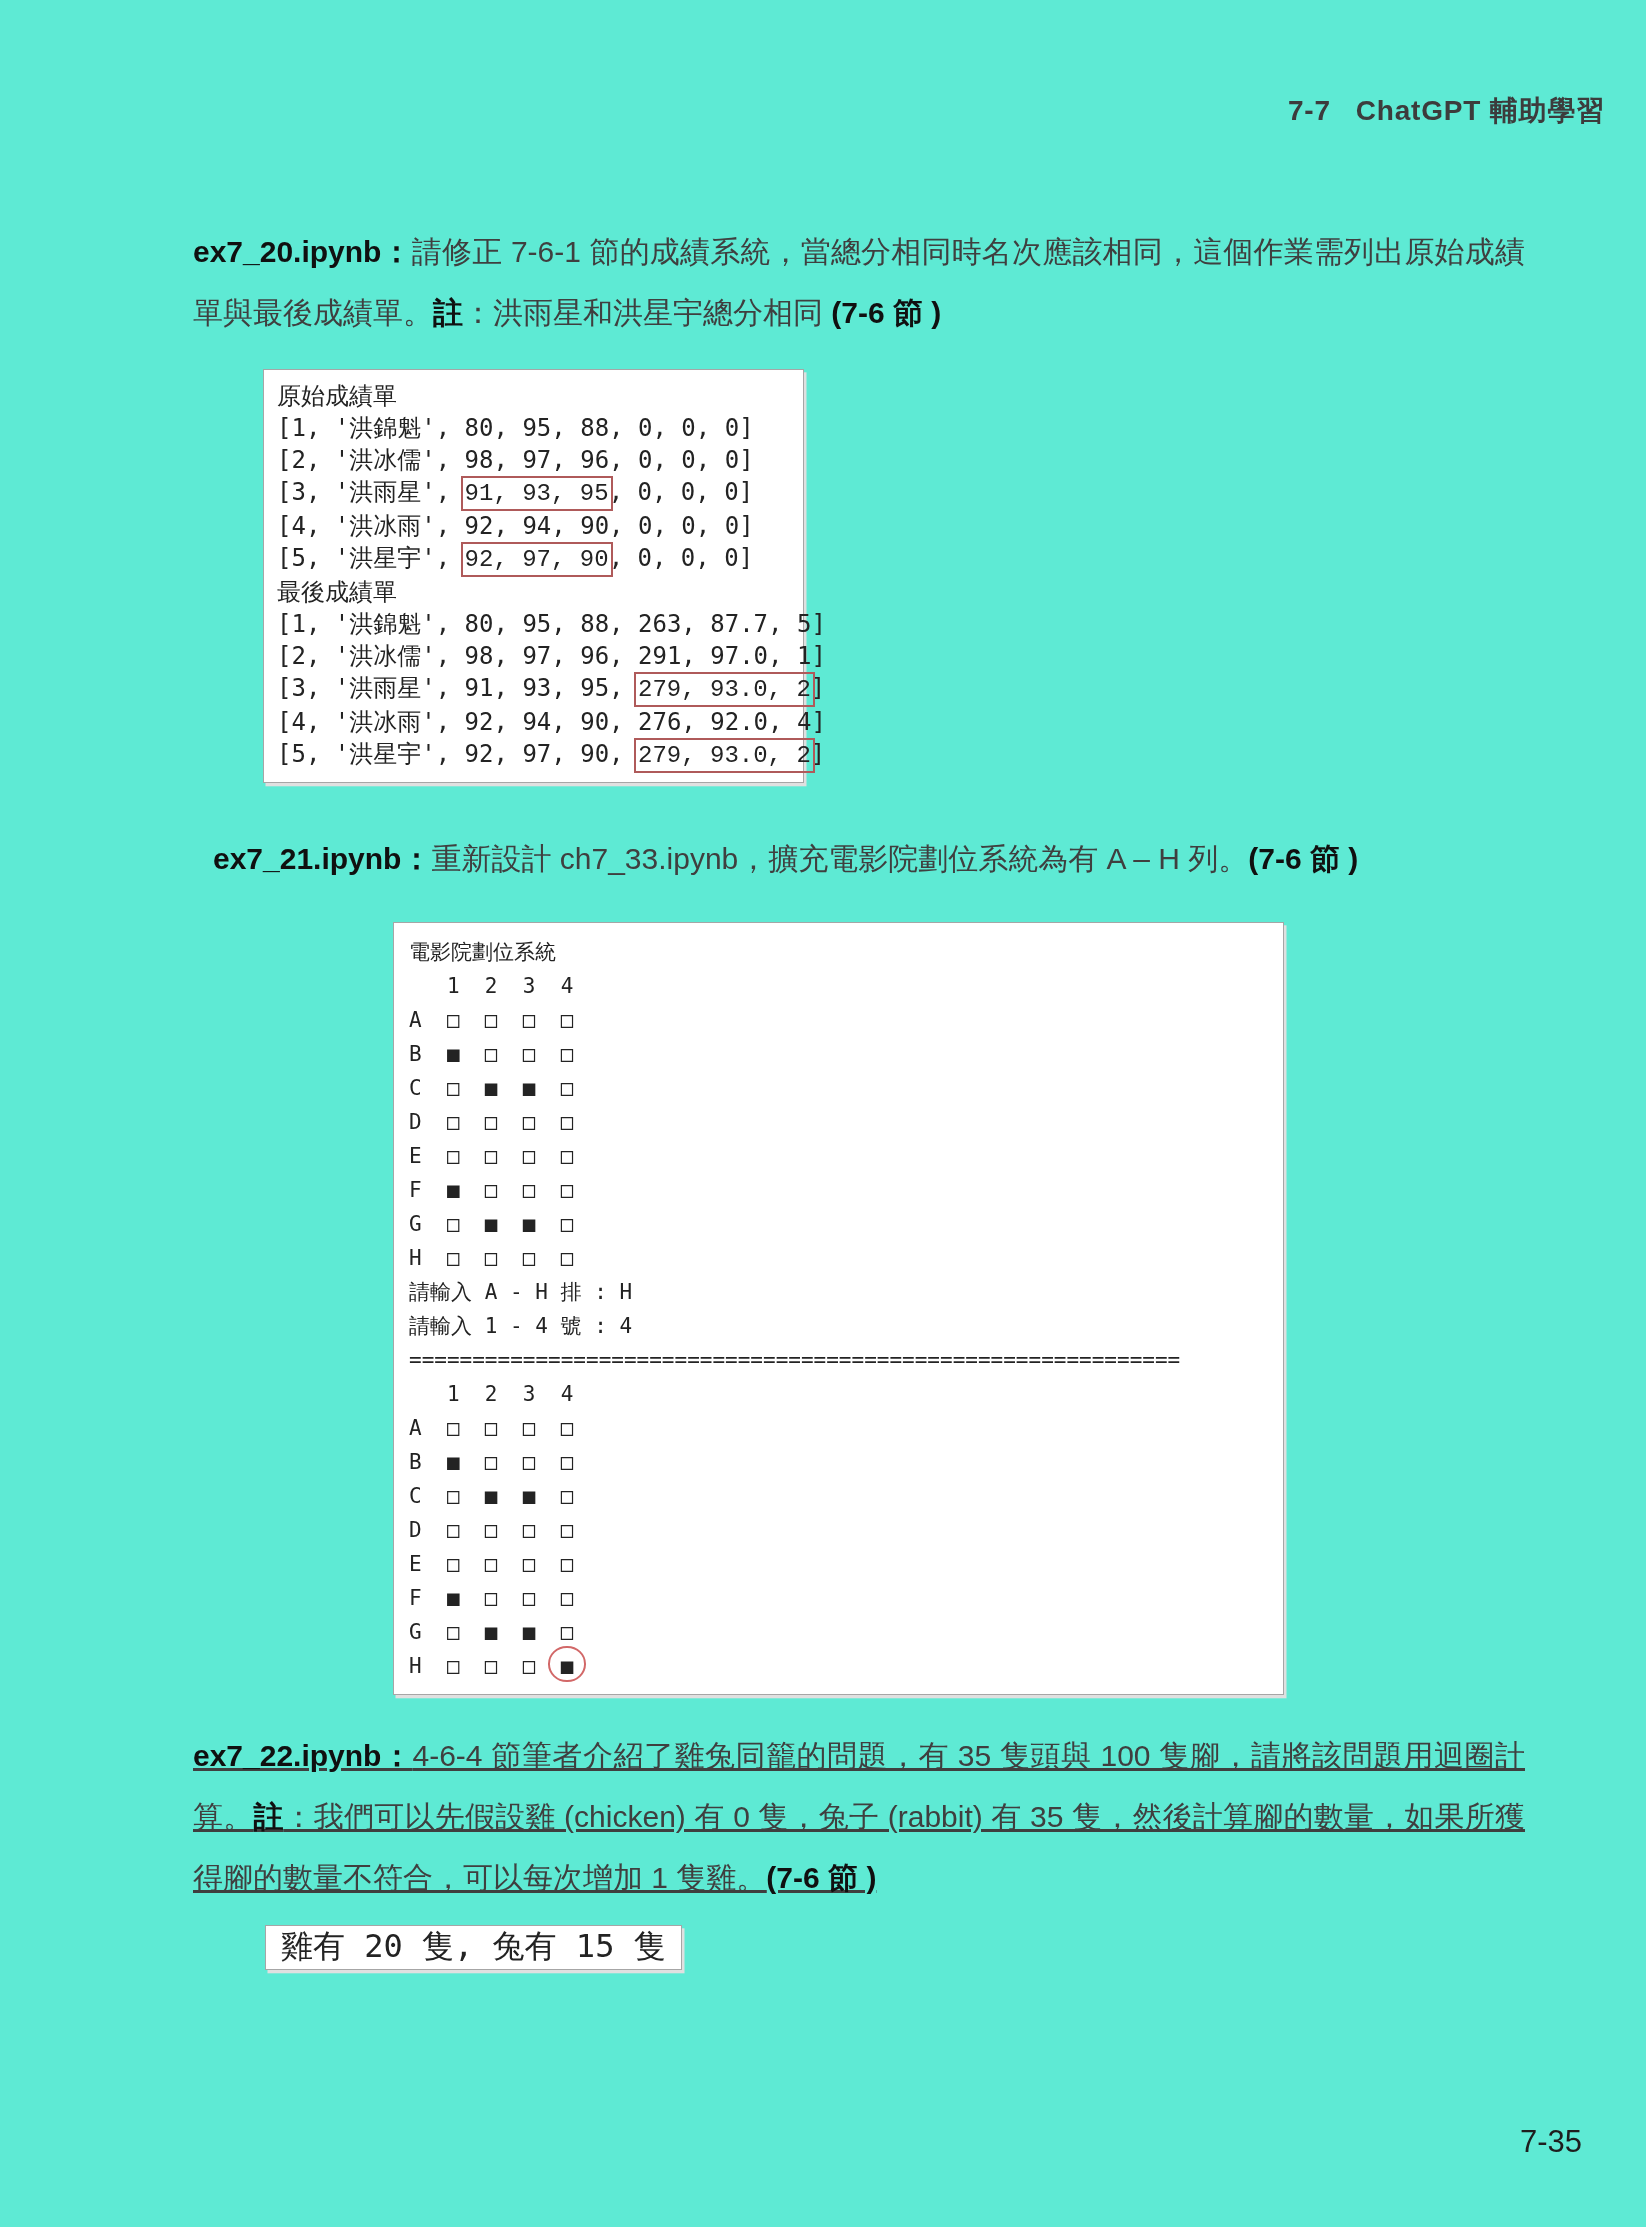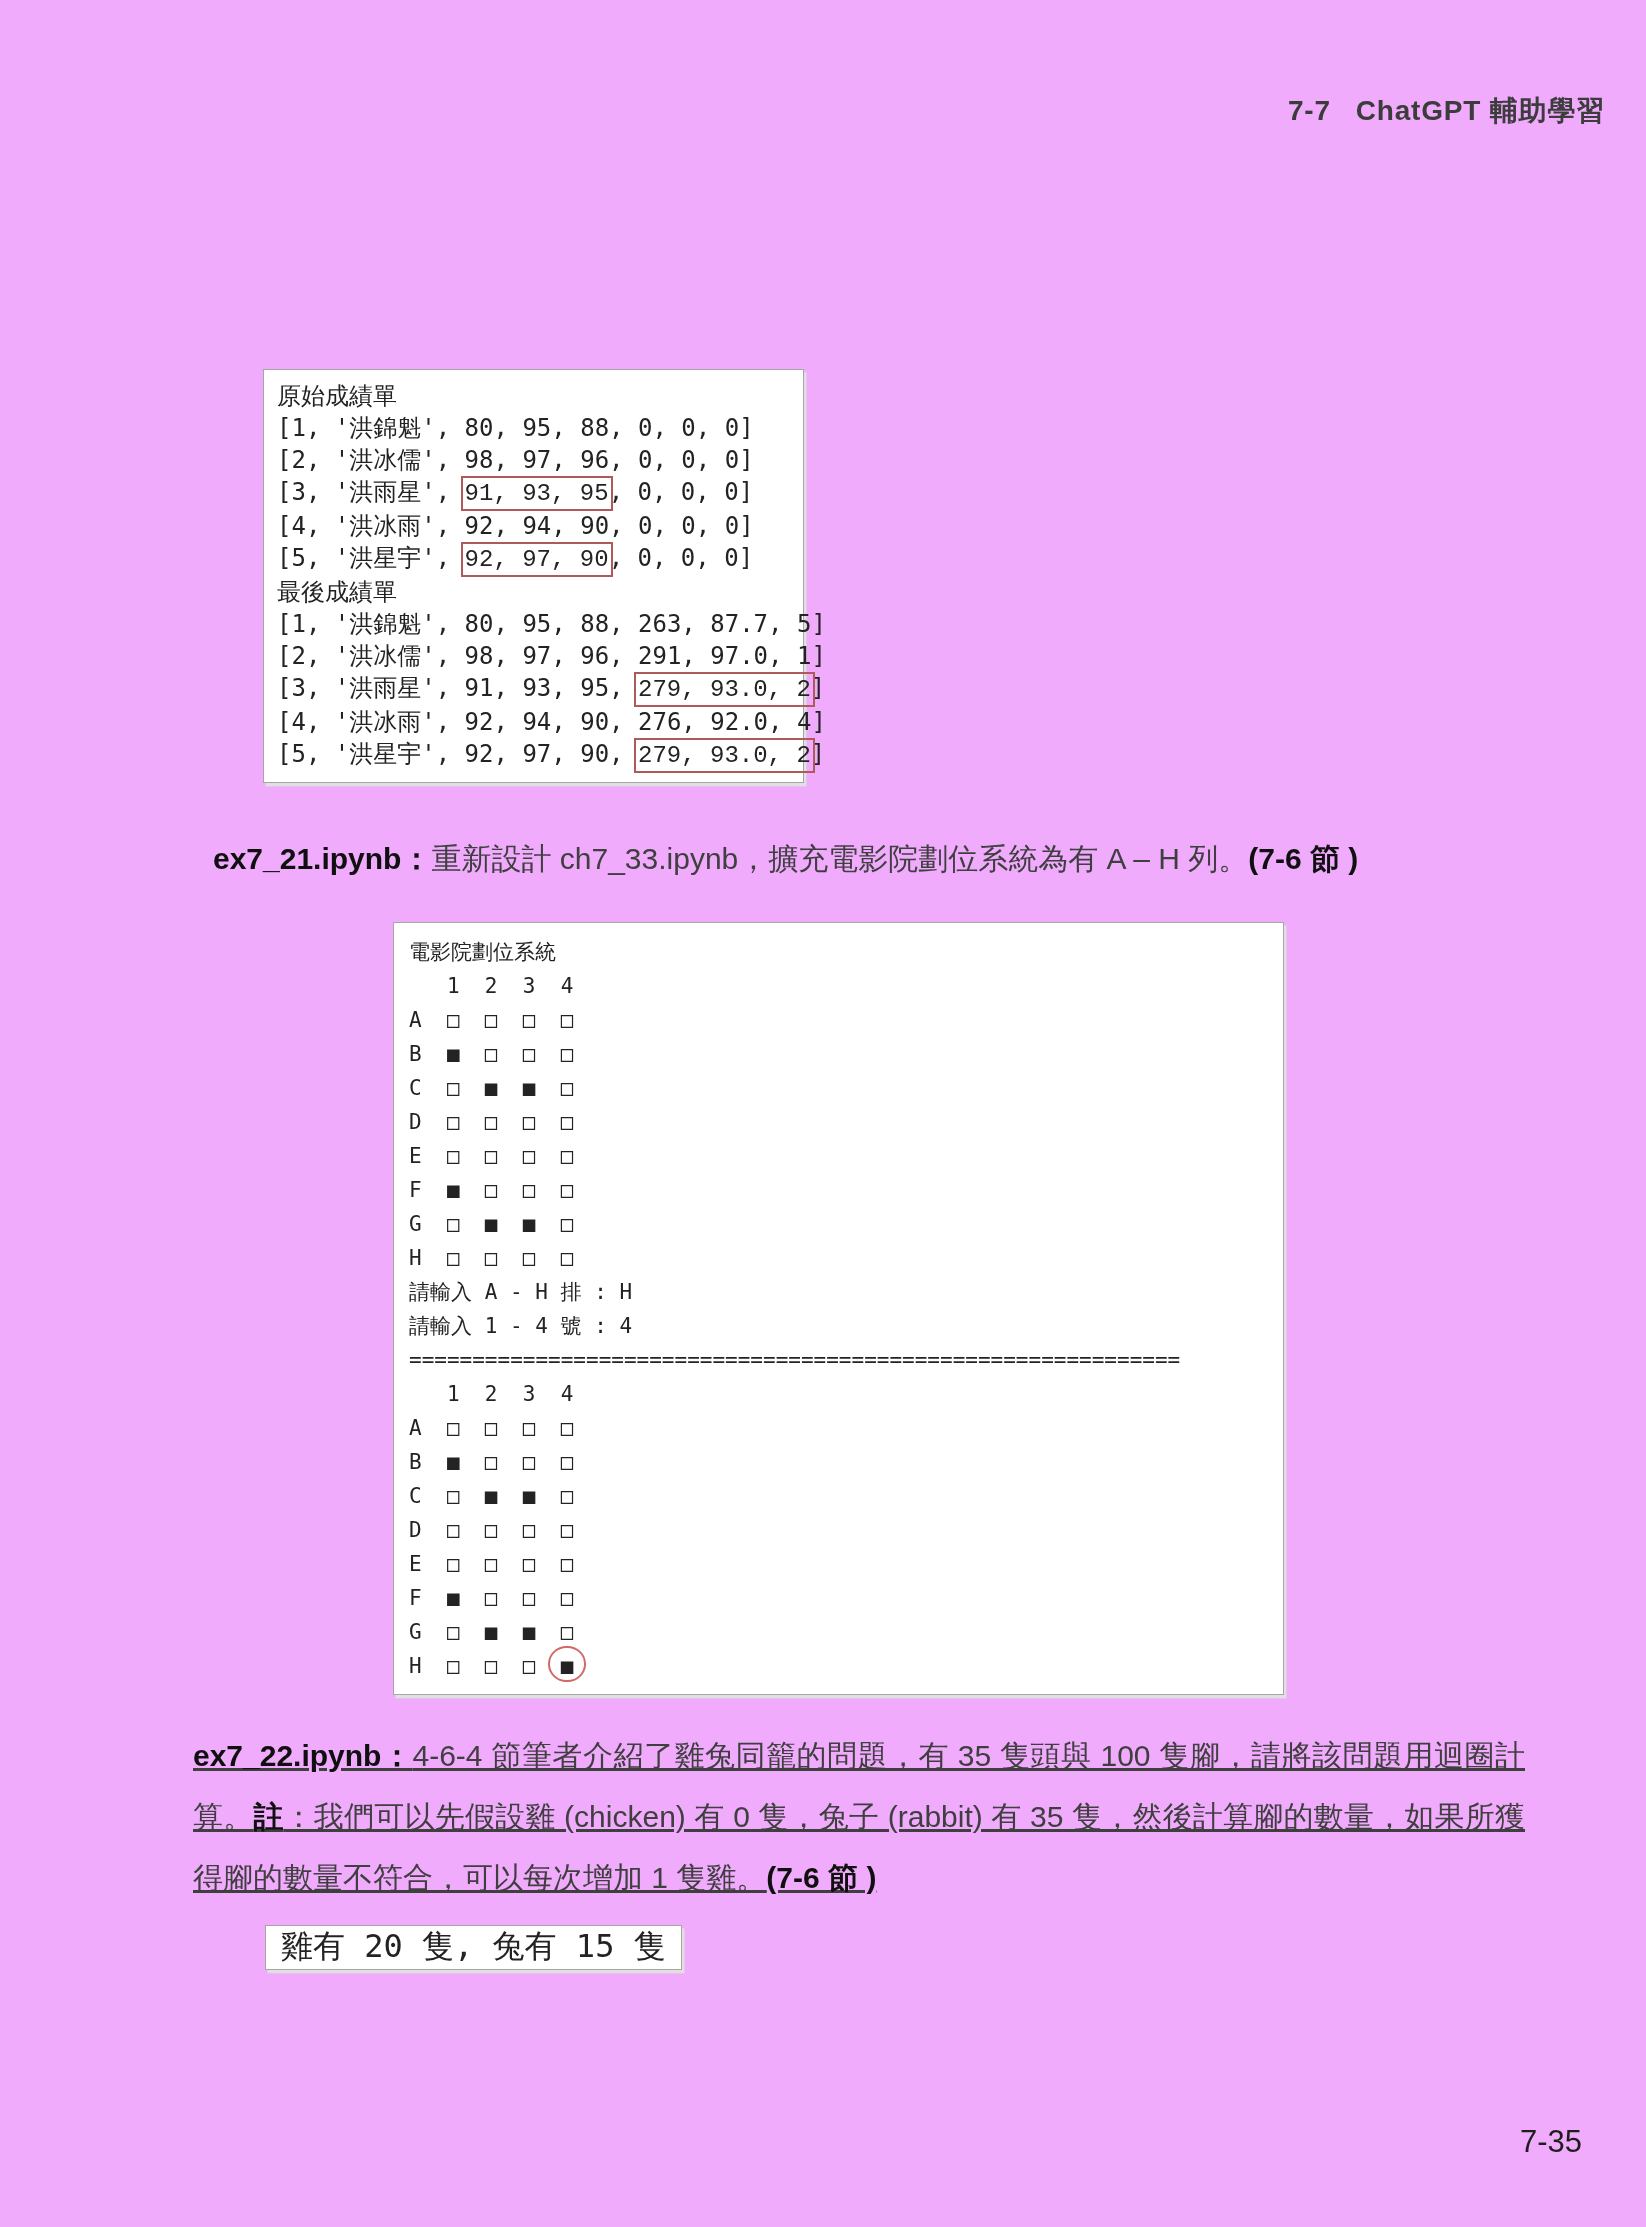--- a/index.html
+++ b/index.html
@@ -1,20 +1,20 @@
 <!DOCTYPE html>
 <html style="--highlight-red: #af5a5a; --circle-red: #d26868;font-size:13px"><head>
 <meta charset="utf-8">
 <style>
   html,body { margin:0; padding:0; background:#ffffff; }
   .page {
     position:relative;
     width:1646px;
     height:2227px;
-    background:#f0abfc;
+    background:#5eead4;
     font-family:"Liberation Sans","DejaVu Sans",sans-serif;
     overflow:hidden;
     color:#3f3f3f;
   }
 
   
   .running-head {
     position:absolute;
     top:92px;
     right:41px;
@@ -83,20 +83,21 @@
 </style>
 </head>
 <body>
 
 <div class="page">
 
   <div class="running-head">
     <span class="sec">7-7</span><span>ChatGPT 輔助學習</span>
   </div>
 
+  <div class="para" id="para-ex7_20"><span class="b">ex7_20.ipynb：</span><span>請修正 7-6-1 節的成績系統，當總分相同時名次應該相同，這個作業需列出原始成績單與最後成績單。</span><span class="b">註</span><span>：洪雨星和洪星宇總分相同 </span><span class="b">(7-6 節 )</span></div>
 
   <div class="codebox" id="grade-box"><div class="cline"><span>原始成績單</span></div><div class="cline"><span>[1, '洪錦魁', 80, 95, 88, 0, 0, 0]</span></div><div class="cline"><span>[2, '洪冰儒', 98, 97, 96, 0, 0, 0]</span></div><div class="cline"><span>[3, '洪雨星', </span><span class="redbox">91, 93, 95</span><span>, 0, 0, 0]</span></div><div class="cline"><span>[4, '洪冰雨', 92, 94, 90, 0, 0, 0]</span></div><div class="cline"><span>[5, '洪星宇', </span><span class="redbox">92, 97, 90</span><span>, 0, 0, 0]</span></div><div class="cline"><span>最後成績單</span></div><div class="cline"><span>[1, '洪錦魁', 80, 95, 88, 263, 87.7, 5]</span></div><div class="cline"><span>[2, '洪冰儒', 98, 97, 96, 291, 97.0, 1]</span></div><div class="cline"><span>[3, '洪雨星', 91, 93, 95, </span><span class="redbox">279, 93.0, 2</span><span>]</span></div><div class="cline"><span>[4, '洪冰雨', 92, 94, 90, 276, 92.0, 4]</span></div><div class="cline"><span>[5, '洪星宇', 92, 97, 90, </span><span class="redbox">279, 93.0, 2</span><span>]</span></div></div>
 
   <div class="para" id="para-ex7_21"><span class="b">ex7_21.ipynb：</span><span>重新設計 ch7_33.ipynb，擴充電影院劃位系統為有 A – H 列。</span><span class="b">(7-6 節 )</span></div>
 
   <div class="codebox" id="cinema-box"><div class="cline"><span>電影院劃位系統</span></div><div class="cline"><span>   1  2  3  4</span></div><div class="cline"><span>A  □  □  □  □</span></div><div class="cline"><span>B  ■  □  □  □</span></div><div class="cline"><span>C  □  ■  ■  □</span></div><div class="cline"><span>D  □  □  □  □</span></div><div class="cline"><span>E  □  □  □  □</span></div><div class="cline"><span>F  ■  □  □  □</span></div><div class="cline"><span>G  □  ■  ■  □</span></div><div class="cline"><span>H  □  □  □  □</span></div><div class="cline"><span>請輸入 A - H 排 : H</span></div><div class="cline"><span>請輸入 1 - 4 號 : 4</span></div><div class="cline"><span>=============================================================</span></div><div class="cline"><span>   1  2  3  4</span></div><div class="cline"><span>A  □  □  □  □</span></div><div class="cline"><span>B  ■  □  □  □</span></div><div class="cline"><span>C  □  ■  ■  □</span></div><div class="cline"><span>D  □  □  □  □</span></div><div class="cline"><span>E  □  □  □  □</span></div><div class="cline"><span>F  ■  □  □  □</span></div><div class="cline"><span>G  □  ■  ■  □</span></div><div class="cline"><span>H  □  □  □  </span><span class="redcircle">■</span></div></div>
 
   <div class="para" id="para-ex7_22"><span class="b">ex7_22.ipynb：</span><span>4-6-4 節筆者介紹了雞兔同籠的問題，有 35 隻頭與 100 隻腳，請將該問題用迴圈計算。</span><span class="b">註</span><span>：我們可以先假設雞 (chicken) 有 0 隻，兔子 (rabbit) 有 35 隻，然後計算腳的數量，如果所獲得腳的數量不符合，可以每次增加 1 隻雞。</span><span class="b">(7-6 節 )</span></div>
 
   <div class="codebox" id="chicken-box"><div class="cline"><span>雞有 20 隻, 兔有 15 隻</span></div></div>

